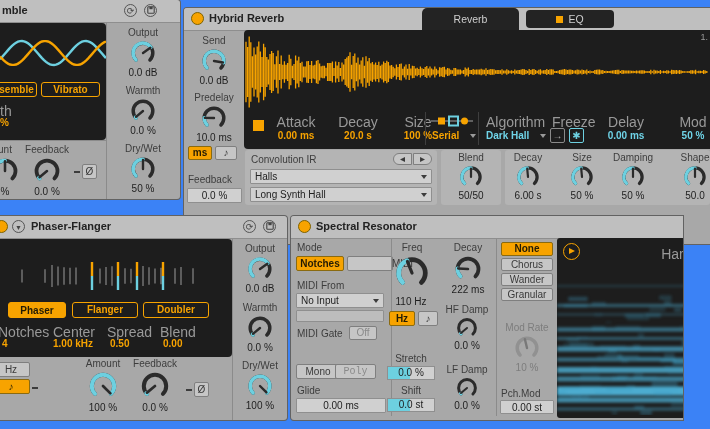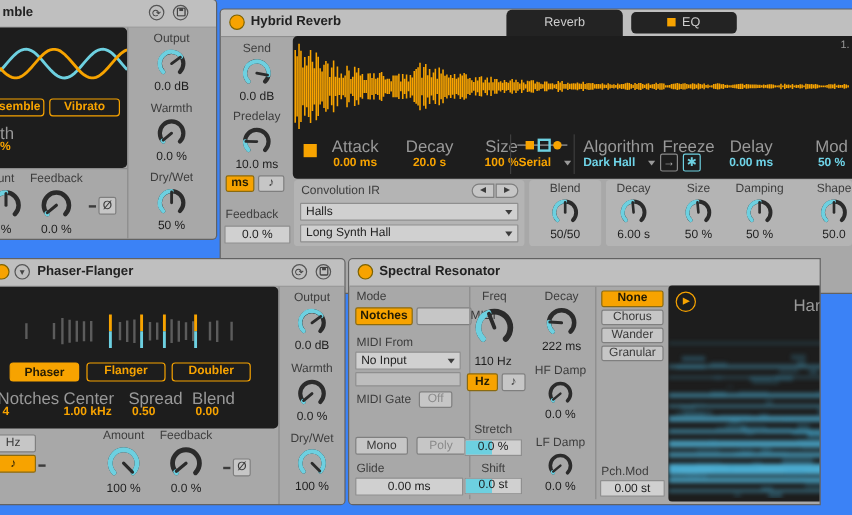--- a/index.html
+++ b/index.html
@@ -370,21 +370,21 @@
     <div class="btn btn-on" style="left:5px;top:40px;width:48px;height:15px;line-height:13px;">Notches</div>
     <div class="btn" style="left:56px;top:40px;width:36px;height:15px;line-height:13px;padding-left:44px;">MIDI</div>
     <div class="lbl" style="left:6px;top:64px;">MIDI From</div>
     <div class="dd" style="left:5px;top:77px;width:88px;height:15px;line-height:13px;">
       <span>No Input</span><span class="arr"></span>
     </div>
     <div class="field" style="left:5px;top:94px;width:88px;height:12px;background:#bdbdbd;"></div>
     <div class="lbl" style="left:6px;top:112px;">MIDI Gate</div>
     <div class="btn btn-dim" style="left:58px;top:110px;width:28px;height:14px;line-height:12px;">Off</div>
     <div class="btn" style="left:5px;top:148px;width:44px;height:15px;line-height:13px;">Mono</div>
-    <div class="btn btn-dim" style="left:56px;top:148px;width:41px;height:15px;line-height:13px;">Poly</div>
+    <div class="btn btn-dim" style="left:44px;top:148px;width:41px;height:15px;line-height:13px;font-family:Liberation Mono, monospace;">Poly</div>
     <div class="lbl" style="left:6px;top:169px;">Glide</div>
     <div class="field" style="left:5px;top:182px;width:90px;height:15px;line-height:14px;">0.00 ms</div>
     <div class="vdiv" style="left:100px;top:23px;bottom:4px;"></div>
 
     <div class="lbl" style="left:99px;top:26px;width:44px;text-align:center;">Freq</div>
     <div class="knob" style="left:100px;top:38px;width:42px;">
         <svg viewBox="0 0 40 40" style="width:38px;height:38px;display:block;margin:0 auto">
           <path d="M10.1 29.9A14 14 0 1 1 29.9 29.9" fill="none" stroke="#2b2b2b" stroke-width="5" stroke-linecap="round"></path>
           <path d="M10.1 29.9A14 14 0 0 1 14.8 7.0" fill="none" stroke="var(--cyan)" stroke-width="5" stroke-linecap="round"></path>
           <line x1="20" y1="20" x2="15.2" y2="7.9" stroke="#2b2b2b" stroke-width="3.4" stroke-linecap="round"></line>
@@ -427,20 +427,28 @@
     <div class="lbl" style="left:96px;top:169px;width:48px;text-align:center;">Shift</div>
     <div class="sliderfield" style="left:96px;top:182px;width:48px;height:14px;line-height:12px;">
       <div class="sliderfill" style="width:47%;"></div><span class="slidertxt">0.0 st</span>
     </div>
     <div class="vdiv" style="left:205px;top:23px;bottom:4px;"></div>
 
     <div class="btn btn-on" style="left:210px;top:26px;width:52px;height:14px;line-height:12px;">None</div>
     <div class="btn" style="left:210px;top:42px;width:52px;height:13px;line-height:11px;">Chorus</div>
     <div class="btn" style="left:210px;top:57px;width:52px;height:13px;line-height:11px;">Wander</div>
     <div class="btn" style="left:210px;top:72px;width:52px;height:13px;line-height:11px;">Granular</div>
+    <div class="knob" style="left:208px;top:106px;width:56px;">
+        <div class="klbl kdis">Mod Rate</div>
+        <svg viewBox="0 0 40 40" style="width:28px;height:28px;display:block;margin:0 auto">
+          <path d="M10.1 29.9A14 14 0 1 1 29.9 29.9" fill="none" stroke="#919191" stroke-width="5" stroke-linecap="round"></path>
+          <line x1="20" y1="20" x2="17.0" y2="7.4" stroke="#787878" stroke-width="3.4" stroke-linecap="round"></line>
+        </svg>
+        <div class="kval kdis">10 %</div>
+      </div>
     <div class="lbl" style="left:210px;top:172px;">Pch.Mod</div>
     <div class="field" style="left:209px;top:184px;width:54px;height:14px;line-height:13px;">0.00 st</div>
 
     <div class="display" style="left:266px;top:22px;width:153px;height:180px;border-radius:3px 0 0 3px;">
       <div class="playbtn" style="left:6px;top:5px;">
           <div class="playtri"></div>
         </div>
       <div class="dlbl" style="right:-1px;top:8px;">Harmon</div>
       <div style="position:absolute;left:0;top:27px;width:153px;height:150px;overflow:hidden;"><svg width="153" height="150" style="filter:blur(1.6px)">
             <rect x="0" y="20.0" width="153" height="2" fill="#4fb4da" opacity="0.22"></rect>

